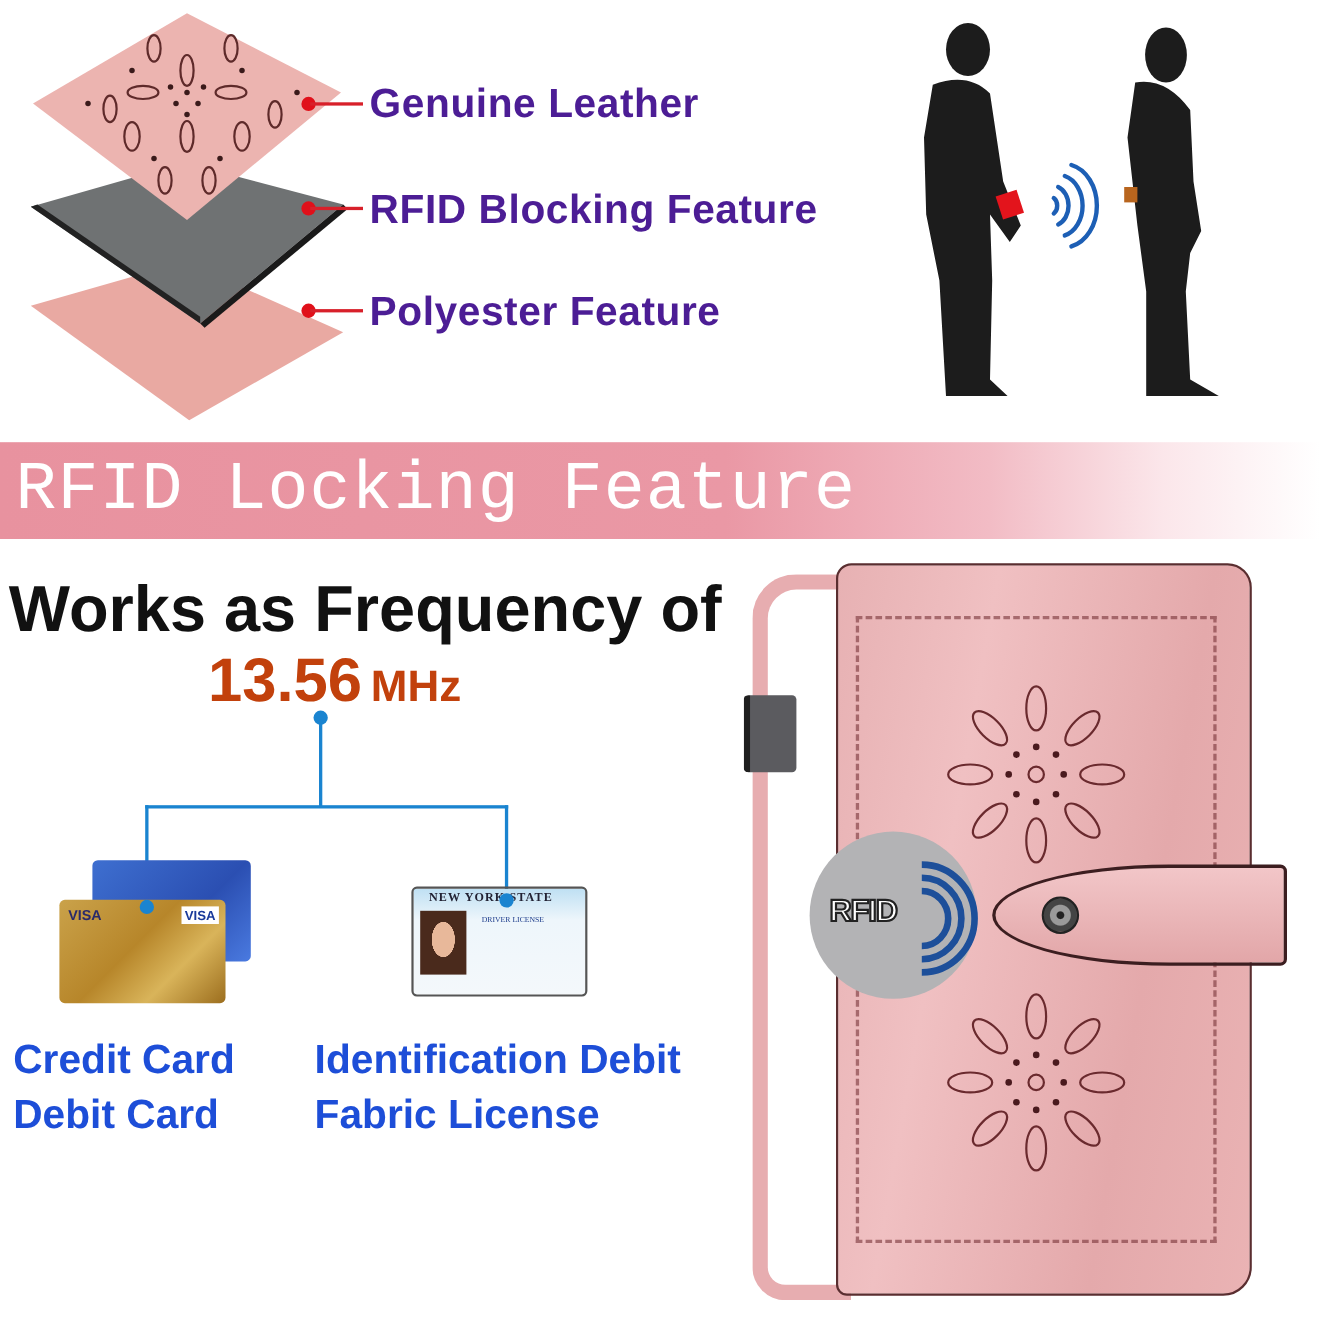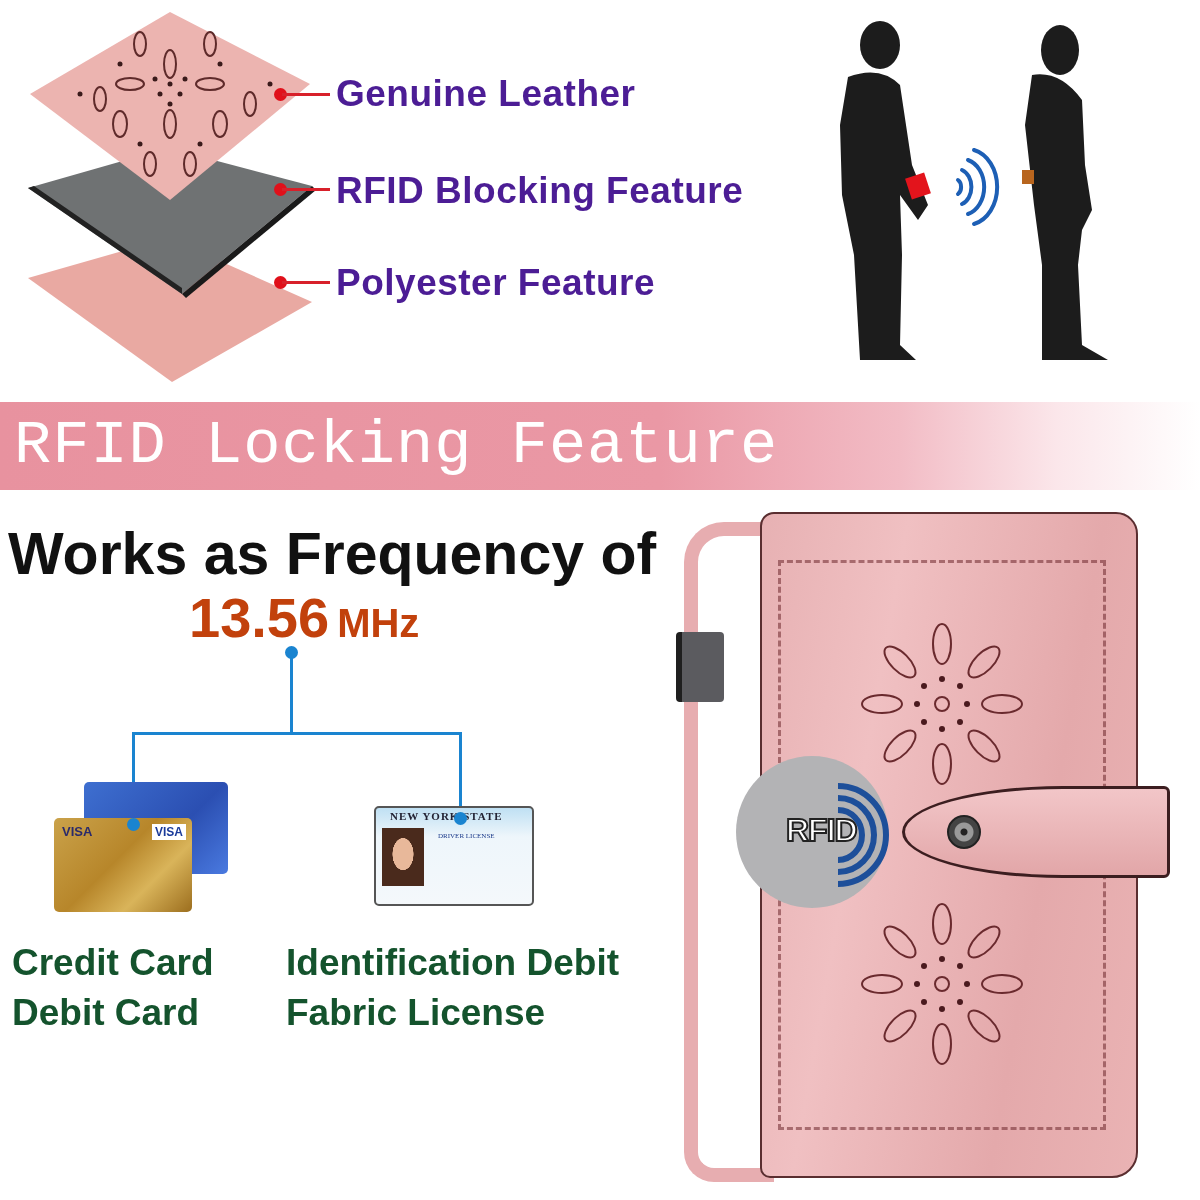--- a/index.html
+++ b/index.html
@@ -10,30 +10,30 @@
   .leader-dot { position:absolute; width:13px; height:13px; border-radius:50%; background:#e0101a; }
   .banner { position:absolute; left:0; top:402px; width:1200px; height:88px;
     background:linear-gradient(90deg,#e8929f 0%,#ea98a5 55%,#f2bcc5 75%,#fbe6ea 88%,#ffffff 100%); }
   .banner-title { position:absolute; left:14px; top:8px; font-family:Liberation Mono, monospace; font-size:62px; color:#ffffff; letter-spacing:1px; white-space:nowrap; }
   .freq-head { position:absolute; left:8px; top:520px; font-weight:bold; font-size:59px; color:#111; white-space:nowrap; }
   .freq-val { position:absolute; left:158px; top:585px; font-weight:bold; color:#c2410c; white-space:nowrap;margin-left:31px; }
   .freq-num { font-size:56px; }
   .freq-unit { font-size:40px; margin-left:8px; }
   .bline { position:absolute; background:#1a84d0; }
   .bdot { position:absolute; width:13px; height:13px; border-radius:50%; background:#1a84d0; }
-  .caption { position:absolute; font-weight:bold; font-size:37px; color:#14532d; line-height:50px; white-space:nowrap; }
+  .caption { position:absolute; font-weight:bold; font-size:37px; color:#1d4ed8; line-height:50px; white-space:nowrap; }
   .wallet { position:absolute; left:760px; top:512px; width:374px; height:662px; border-radius:14px 22px 26px 10px;
     background:linear-gradient(100deg,#e7b1b3 0%,#f0c0c2 30%,#e4a9ab 70%,#eab3b4 100%); border:2px solid #5a2e30; }
   .wallet-inner { position:absolute; left:16px; top:46px; right:30px; bottom:46px; border:3px dashed rgba(110,40,45,0.55); }
   .strap { position:absolute; left:684px; top:522px; width:90px; height:660px; border:14px solid #e7adb0; border-right:none; border-radius:40px 0 0 30px; box-sizing:border-box; }
   .clip { position:absolute; left:676px; top:632px; width:42px; height:70px; background:#5b5b5f; border-radius:4px; border-left:6px solid #1f1f1f; }
   .tab { position:absolute; left:902px; top:786px; width:262px; height:86px; background:linear-gradient(180deg,#f2c6c8,#e2a6a8); border:3px solid #3c1e20; border-radius:60% 6px 6px 60% / 50% 6px 6px 50%; }
   .snap { position:absolute; left:947px; top:815px; width:30px; height:30px; border-radius:50%; background:radial-gradient(circle,#222 0 3px,#9a9a9a 4px 9px,#444 10px 15px); border:2px solid #222; }
   .rfid-badge { position:absolute; left:736px; top:756px; width:152px; height:152px; border-radius:50%; background:#b3b3b5; }
-  .rfid-text { position:absolute; left:786px; top:812px; font-weight:bold; font-size:32px; color:#fff; letter-spacing:-1px; -webkit-text-stroke:2px #222; }
+  .rfid-text { position:absolute; left:754px; top:812px; font-weight:bold; font-size:28px; color:#fff; letter-spacing:-1px; -webkit-text-stroke:2px #222; }
 </style>
 </head>
 <body>
 
 <div>
 
   <svg class="abs" style="left:20px;top:230px" width="300" height="160">
     <polygon points="8,48 148,8 292,72 152,152" fill="#e9a9a2"></polygon>
   </svg>
 
@@ -124,21 +124,21 @@
 <div>
   <div class="bdot" style="left:285px;top:646px"></div>
   <div class="bline" style="left:290px;top:654px;width:3px;height:80px"></div>
   <div class="bline" style="left:132px;top:732px;width:330px;height:3px"></div>
   <div class="bline" style="left:132px;top:732px;width:3px;height:90px"></div>
   <div class="bline" style="left:459px;top:732px;width:3px;height:90px"></div>
 </div>
 
 <div>
   <div class="abs" style="left:84px;top:782px;width:144px;height:92px;background:linear-gradient(135deg,#3e6fd0,#2b4fb2 60%,#4a7ae0);border-radius:5px"></div>
-  <div class="abs" style="left:54px;top:818px;width:138px;height:94px;background:linear-gradient(135deg,#caa24a,#b7862a 45%,#d9b45a 70%,#9c6e1e);border-radius:5px">
+  <div class="abs" style="left:54px;top:818px;width:151px;height:94px;background:linear-gradient(135deg,#caa24a,#b7862a 45%,#d9b45a 70%,#9c6e1e);border-radius:5px">
     <span class="abs" style="left:8px;top:6px;font-weight:bold;font-size:13px;color:#2a2a6a">VISA</span>
     <span class="abs" style="right:6px;top:6px;font-weight:bold;font-size:12px;color:#1a3a9a;background:#fff;padding:1px 3px">VISA</span>
   </div>
   <div class="bdot" style="left:127px;top:818px"></div>
 </div>
 
 <div class="abs" style="left:374px;top:806px;width:156px;height:96px;background:linear-gradient(180deg,#bfe0f3 0%,#eef6fb 30%,#f4f8fb 100%);border:2px solid #555;border-radius:5px">
   <span class="abs" style="left:14px;top:2px;font-family:'Liberation Serif',serif;font-weight:bold;font-size:11px;color:#223;letter-spacing:1px">NEW YORK STATE</span>
   <span class="abs" style="left:62px;top:24px;font-family:'Liberation Serif',serif;font-size:7px;color:#1a3a8a">DRIVER LICENSE</span>
   <div class="abs" style="left:6px;top:20px;width:42px;height:58px;background:radial-gradient(ellipse at 50% 45%,#e8b89a 0 35%,#4a2a1c 36%);"></div>

